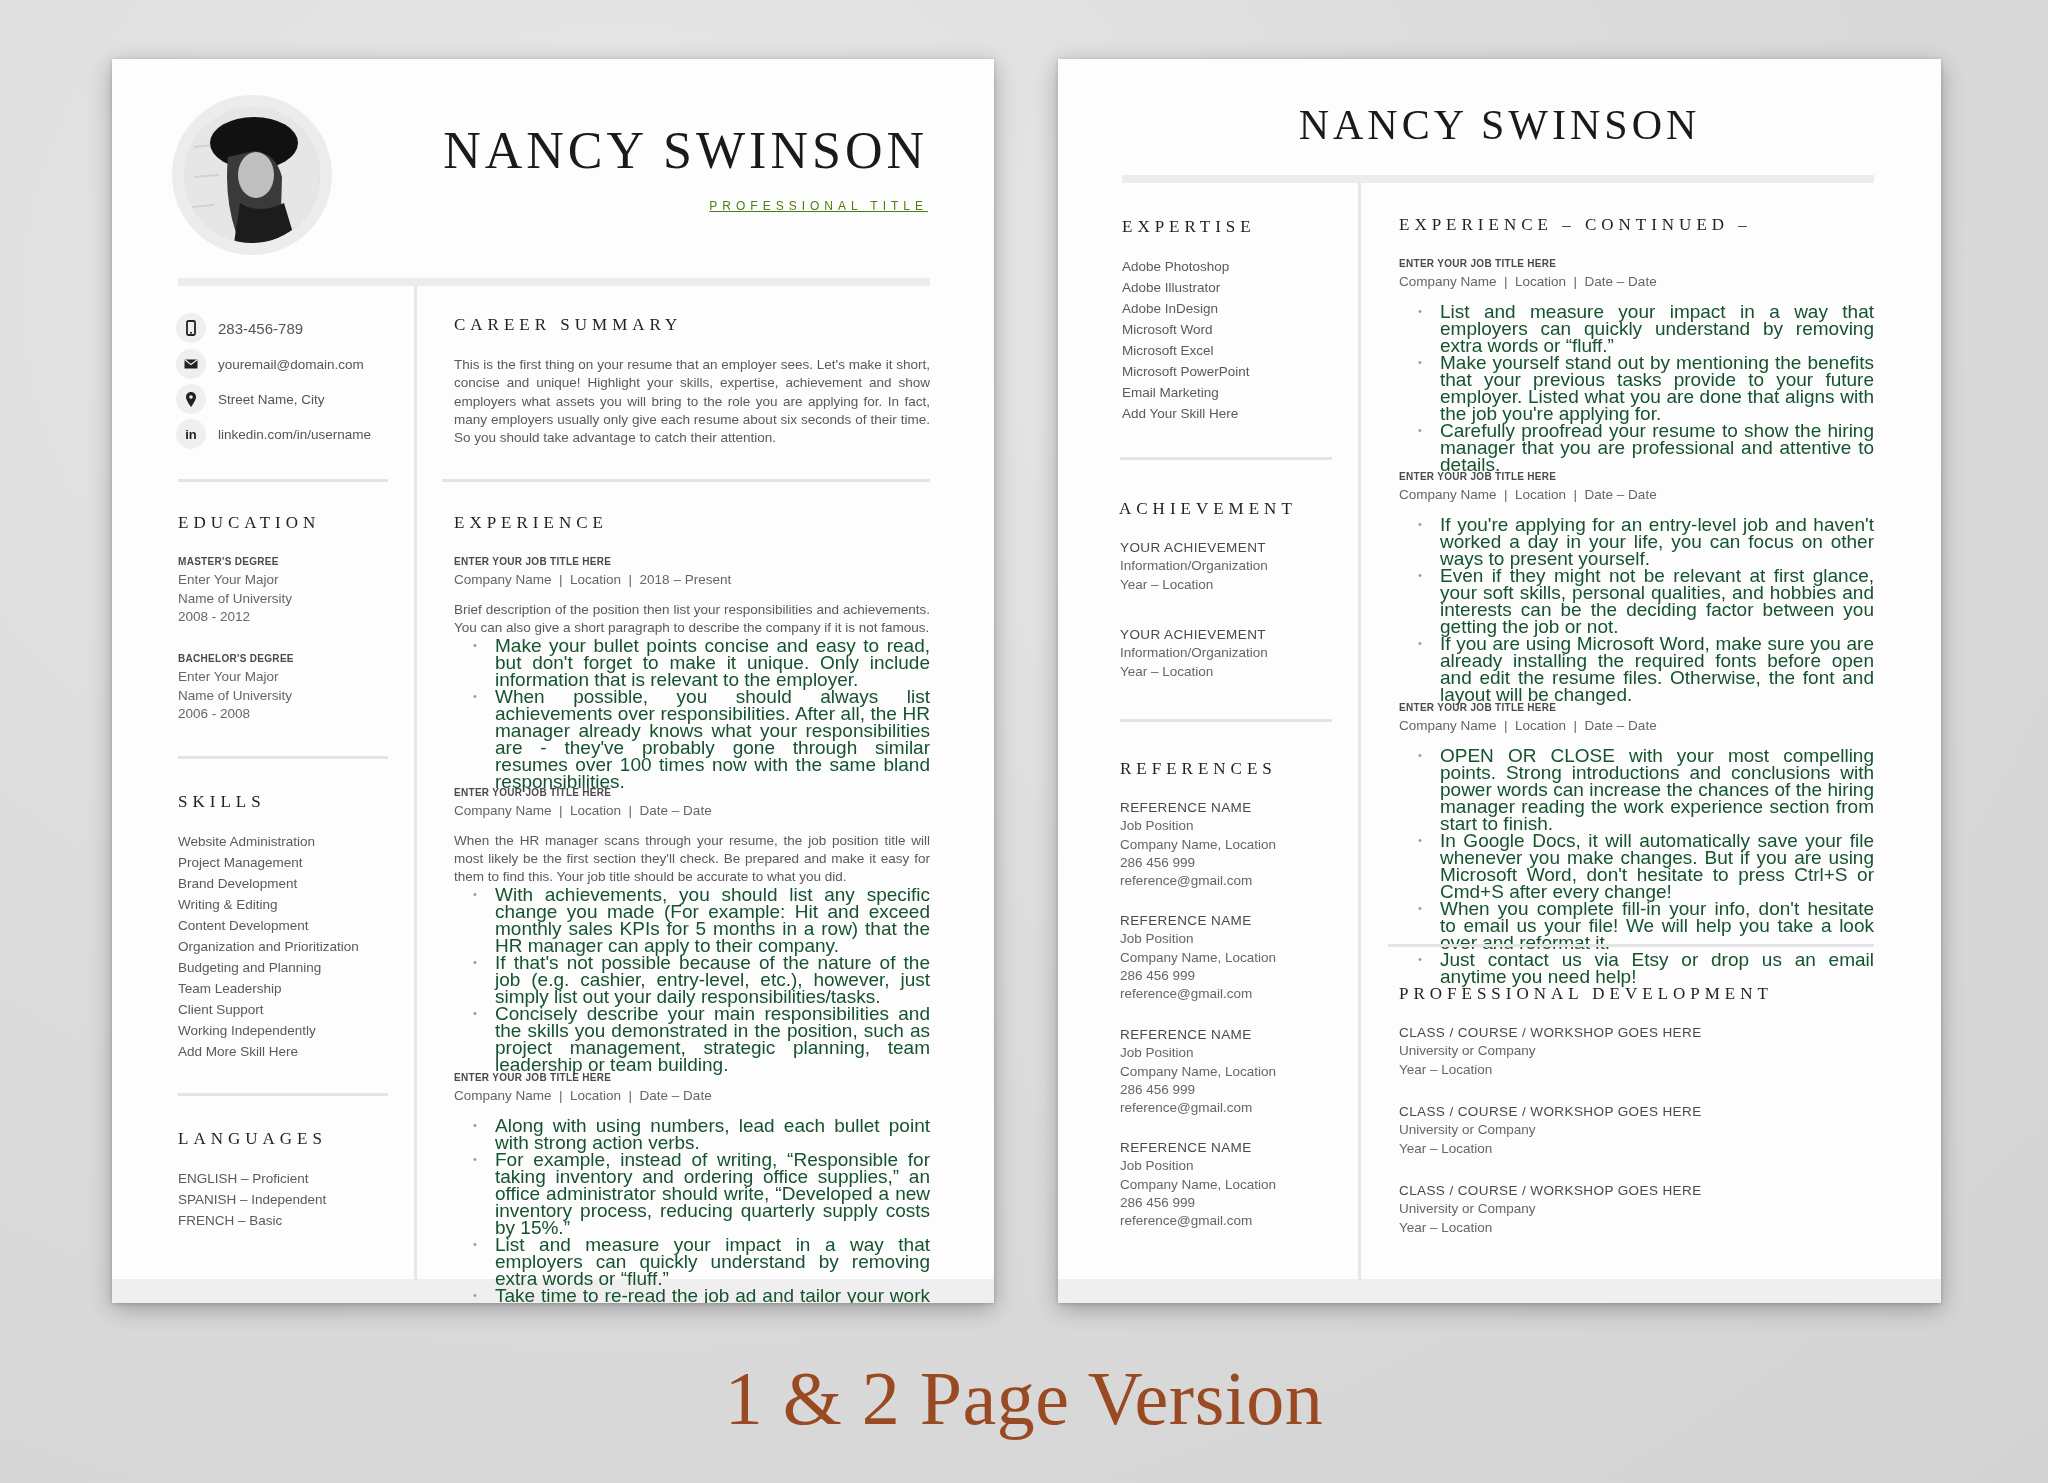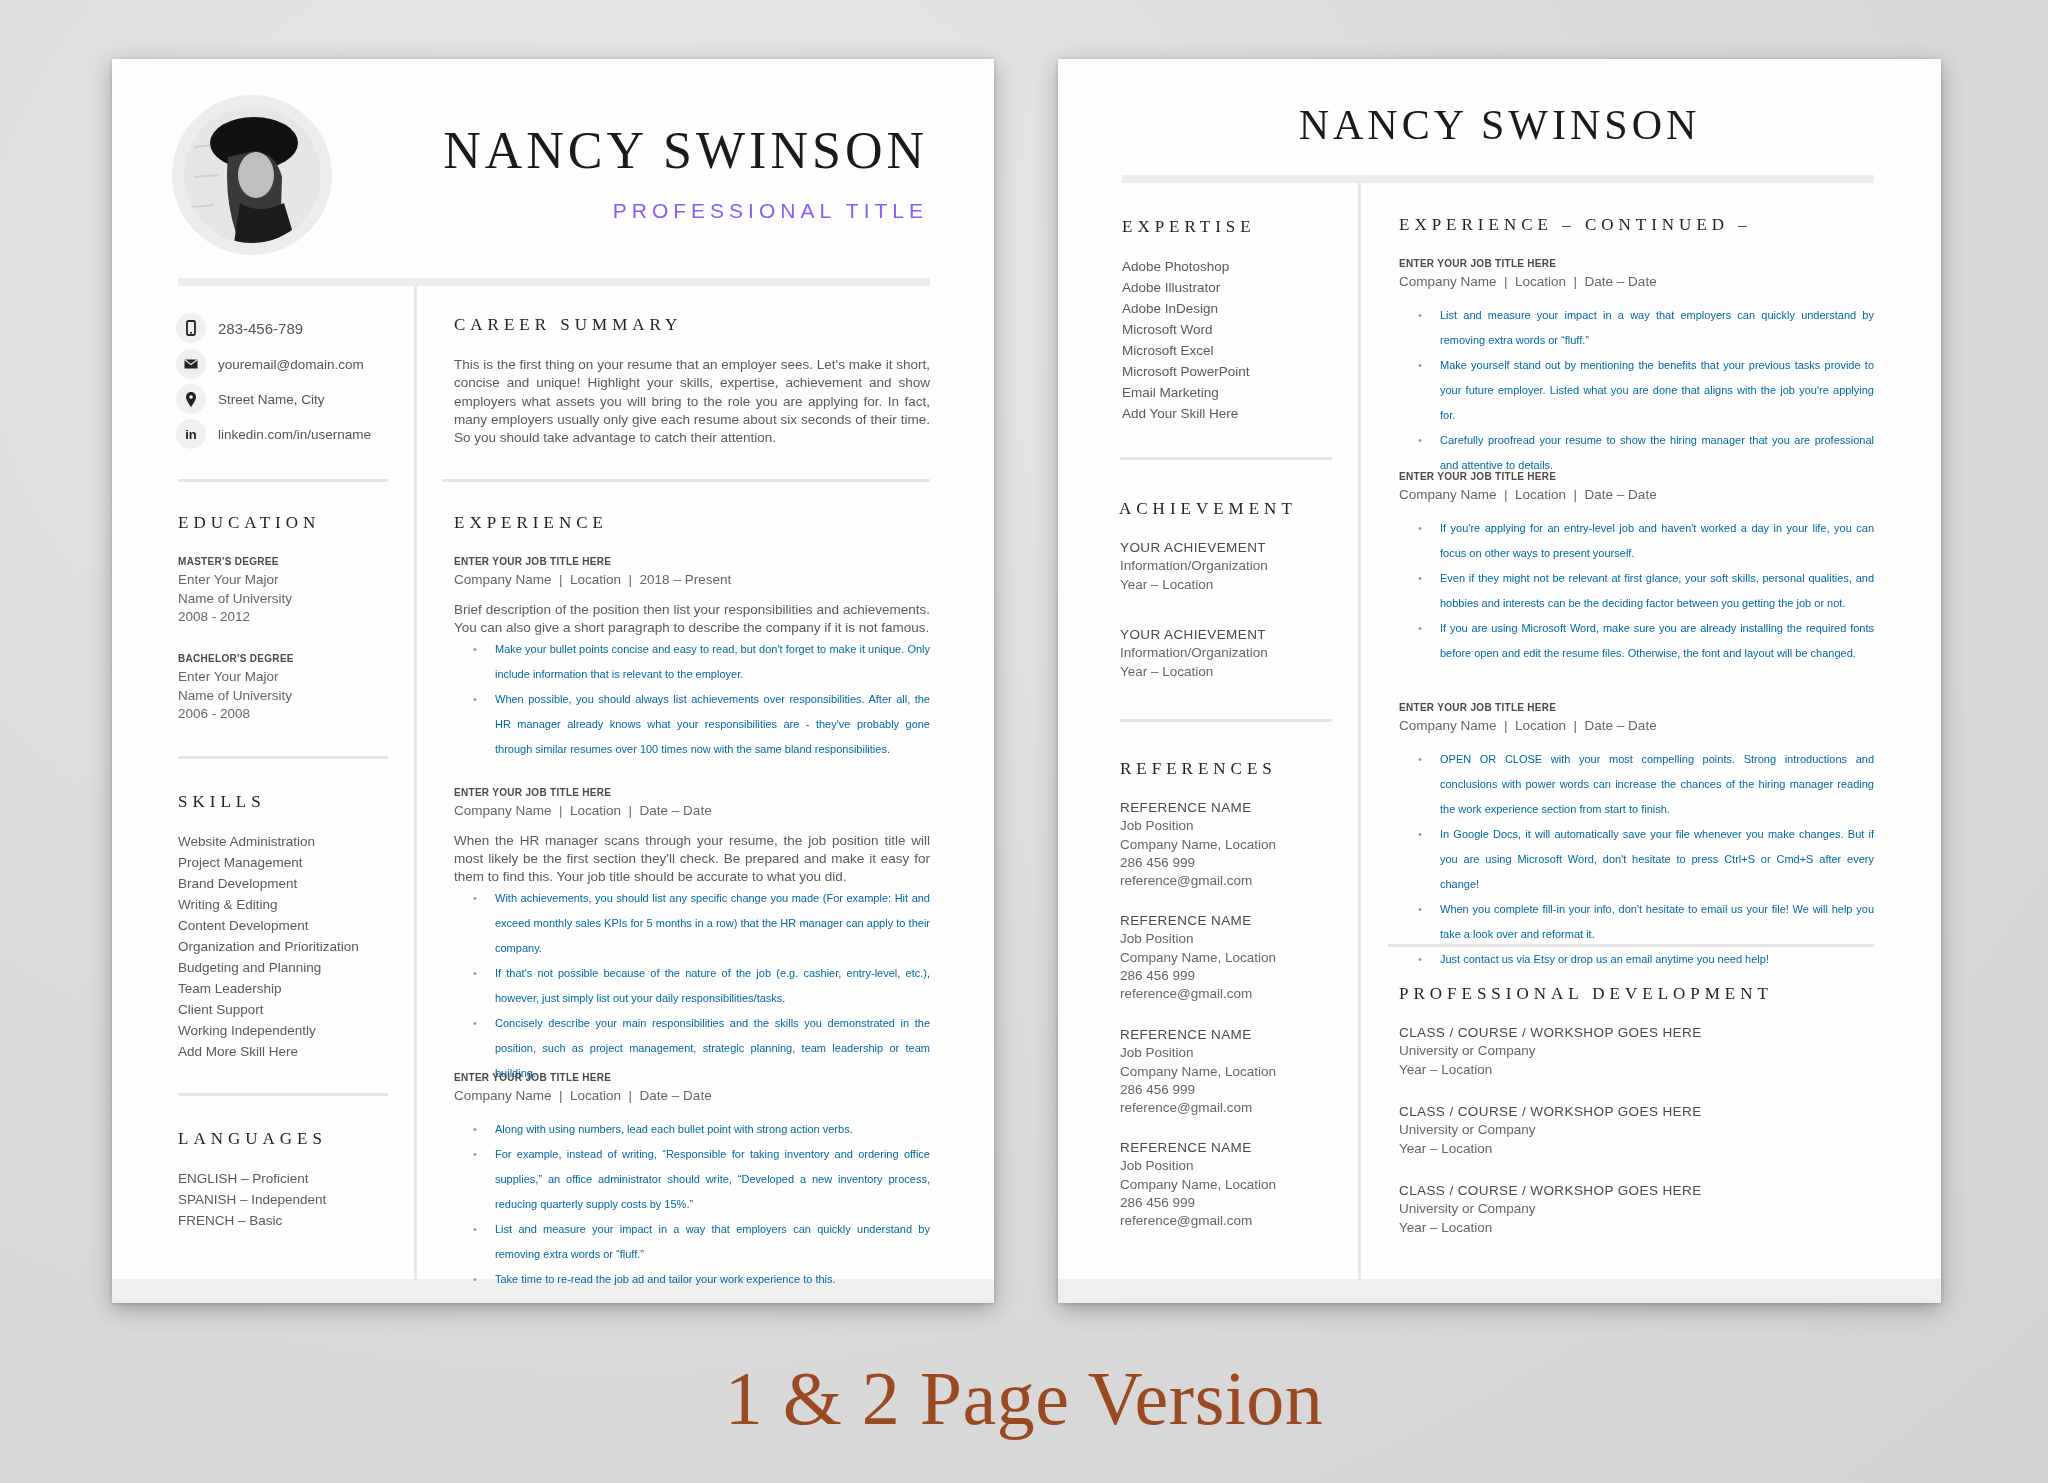--- a/index.html
+++ b/index.html
@@ -14,31 +14,31 @@
     position: absolute;
     background: #fdfdfd;
     box-shadow: 0 6px 22px rgba(0,0,0,0.28), 0 1px 4px rgba(0,0,0,0.18);
     overflow: hidden;
   }
   .page .footer-band {
     position: absolute; left: 0; right: 0; bottom: 0; height: 24px; background: #efefef;
   }
   .abs { position: absolute; }
   .name-big { font-family: "Liberation Serif", serif; color: #1a1a1a; letter-spacing: 4px; font-weight: normal; white-space: nowrap; }
-  .prof-title { font-size: 21px; letter-spacing: 5px; color: #8b5cf6; white-space: nowrap; }
+  .prof-title { font-size: 12px; letter-spacing: 5px; color: #4d7c0f; white-space: nowrap; text-decoration: underline; }
   .top-rule { position: absolute; height: 8px; background: #ececec; }
   .vline { position: absolute; width: 3px; background: #e6e6e6; }
   .hrule { position: absolute; height: 3px; background: #e4e4e4; }
   .sec-h { font-family: "Liberation Serif", serif; font-size: 17px; letter-spacing: 5px; color: #222; white-space: nowrap; }
   .txt { font-size: 13.5px; line-height: 18.3px; color: #5a5a5a; }
   .strong-h { font-size: 10px; font-weight: bold; color: #4a4a4a; letter-spacing: 0.3px; line-height: 18.3px; }
   .sub { font-size: 13.5px; color: #666; line-height: 18.3px; }
   .just { text-align: justify; }
   ul.bul { list-style: none; padding-left: 41px; }
-  ul.bul li { position: relative; font-size: 11px; line-height: 25px; color: #0369a1; text-align: justify; }
+  ul.bul li { position: relative; font-size: 19px; line-height: 17px; color: #14532d; text-align: justify; }
   ul.bul li::before { content: "•"; position: absolute; left: -22px; color: #999; font-size: 11px; }
   .contact-row { position: absolute; display: flex; align-items: center; }
   .c-icon { width: 30px; height: 30px; border-radius: 50%; background: #efefef; display: flex; align-items: center; justify-content: center; margin-right: 12px; color: #222; font-weight: bold; font-size: 13px; }
   .c-text { font-size: 13.5px; color: #555; white-space: nowrap; }
   .avatar {
     position: absolute; border-radius: 50%; background: #ececec;
     display: flex; align-items: center; justify-content: center;
   }
   .avatar-inner {
     width: 136px; height: 136px; border-radius: 50%; overflow: hidden; position: relative;

